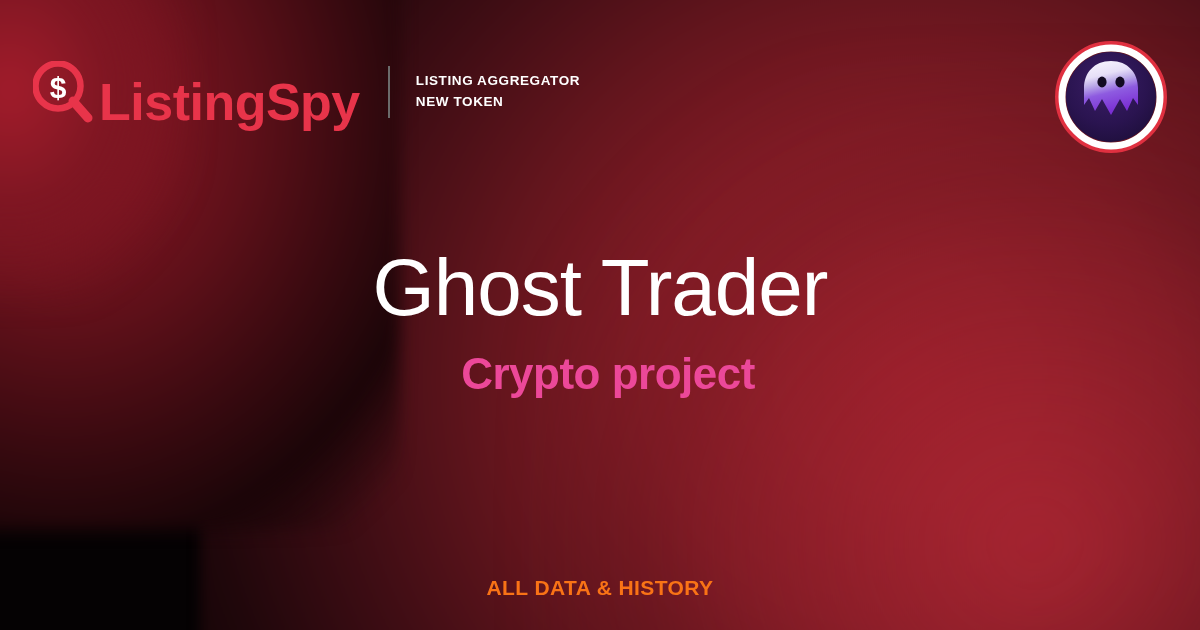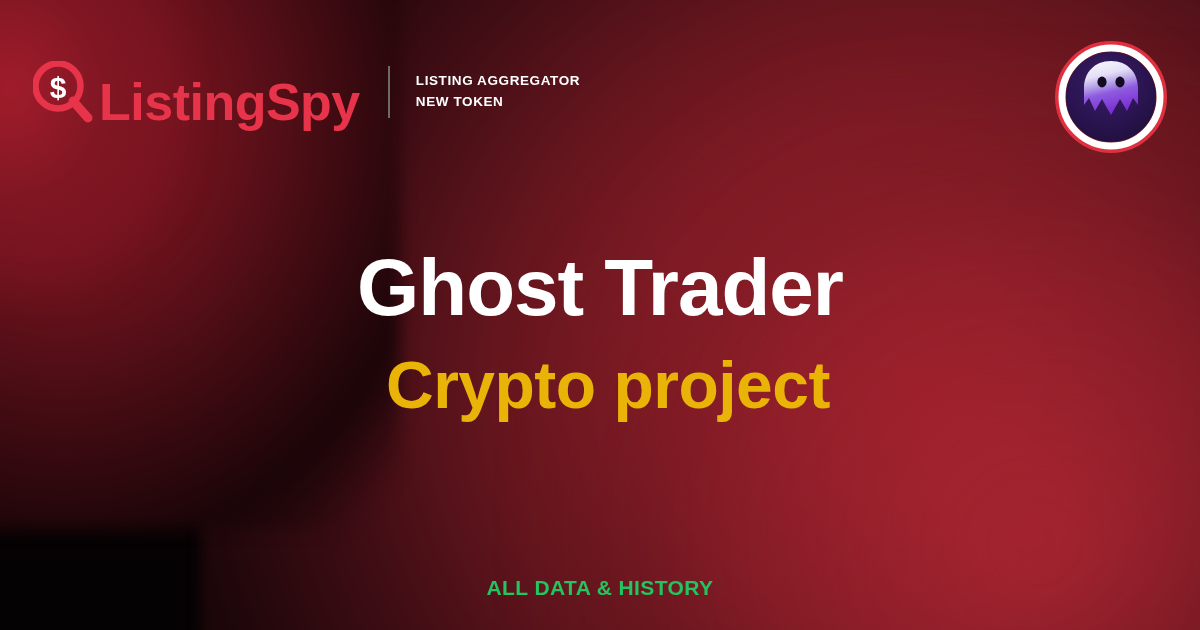--- a/index.html
+++ b/index.html
@@ -144,44 +144,44 @@
   .center {
     position: absolute;
     left: 0;
     right: 0;
     top: 248px;
     text-align: center;
   }
   .title {
     color: #ffffff;
     font-size: 80px;
-    font-weight: 700;
+    font-weight: 400;
     letter-spacing: -1px;
     line-height: 1;
     margin: 0;
     white-space: nowrap;
   }
   .subtitle {
-    color: #eab308;
-    font-size: 66px;
+    color: #ec4899;
+    font-size: 44px;
     font-weight: 700;
     letter-spacing: -0.5px;
     line-height: 1;
     margin: 24px 0 0 16px;
     white-space: nowrap;
   }
 
   
   .footer {
     position: absolute;
     left: 0;
     right: 0;
     bottom: 30px;
     text-align: center;
-    color: #22c55e;
+    color: #f97316;
     font-size: 21px;
     font-weight: 700;
     letter-spacing: 0.4px;
     text-transform: uppercase;
   }
 </style>
 </head>
 <body>
 
 <div class="canvas">

